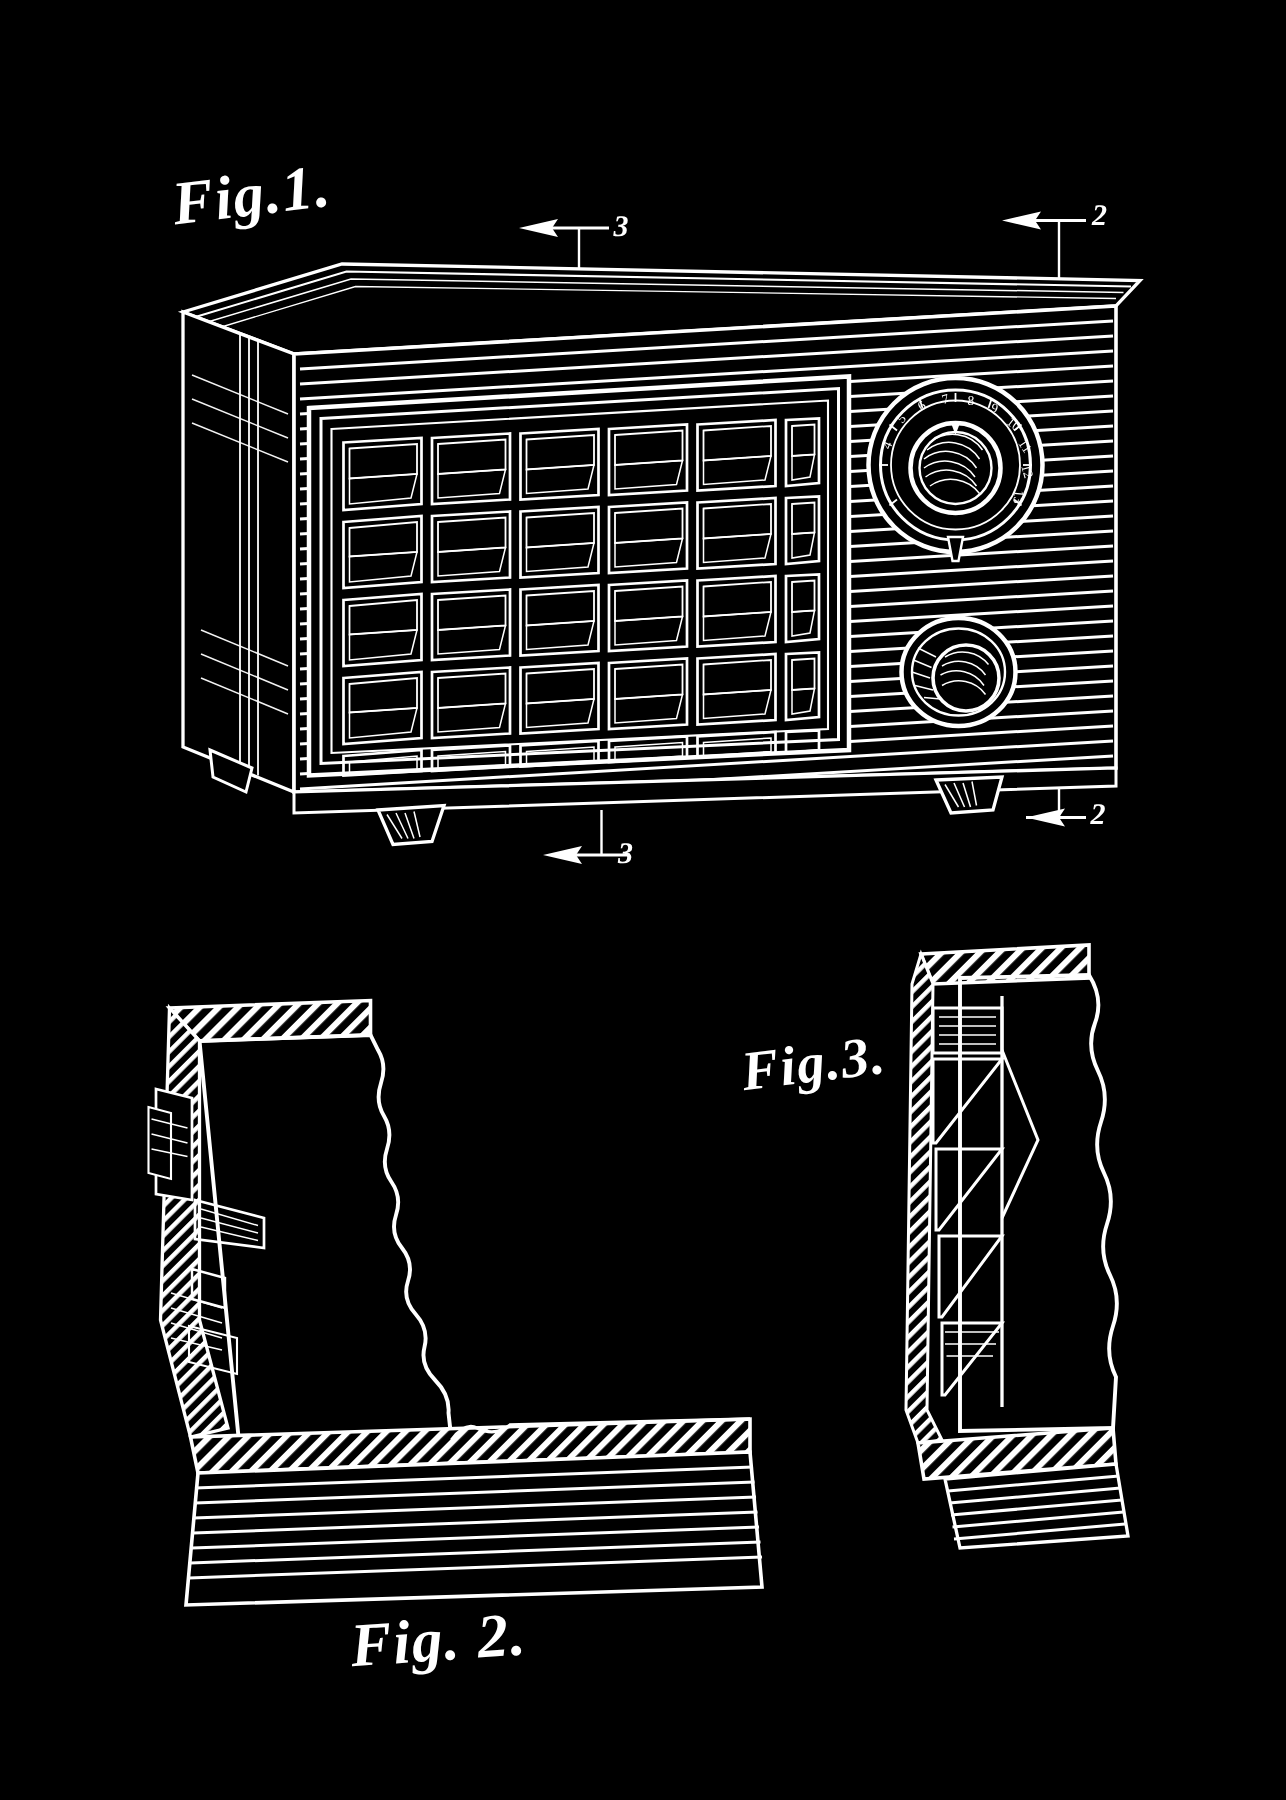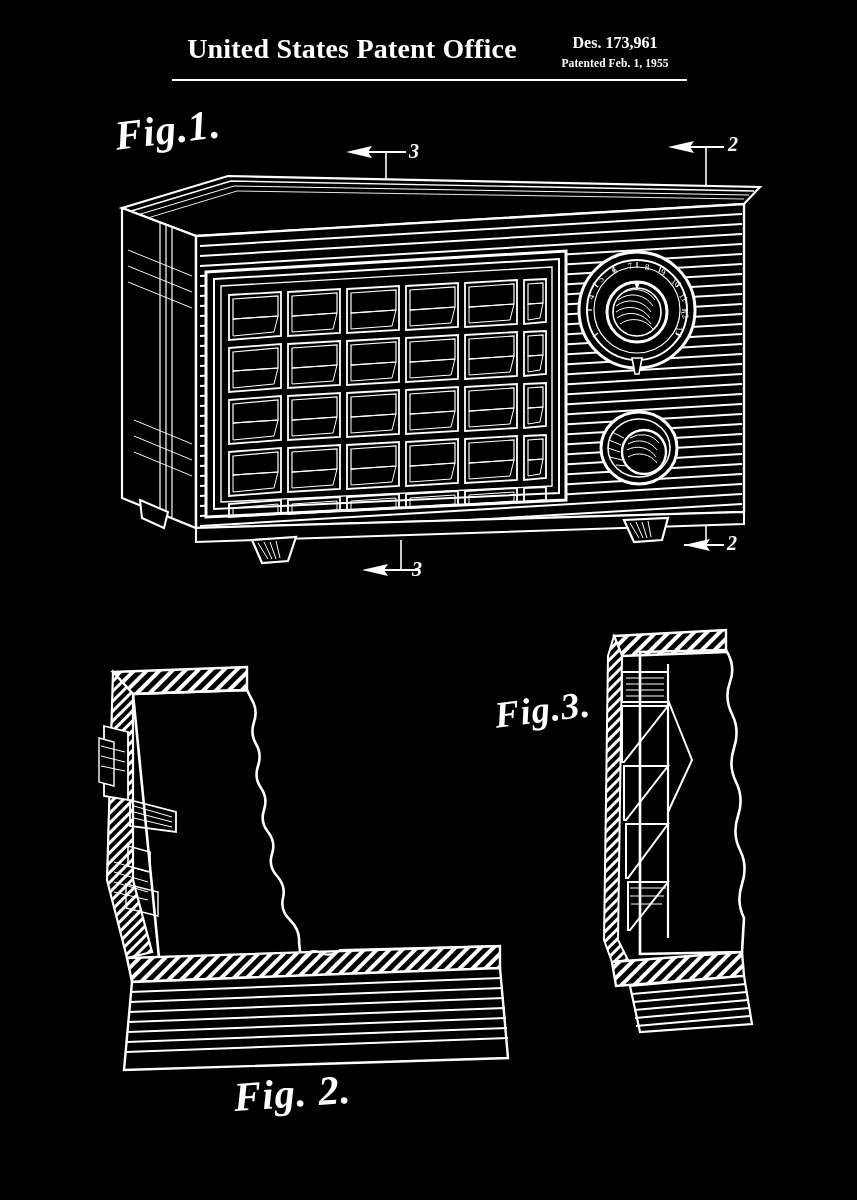--- a/index.html
+++ b/index.html
@@ -122,26 +122,20 @@
     left: 0; top: 0;
     width: 857px; height: 1200px;
     pointer-events: none;
   }
 </style>
 </head>
 <body>
 
 <div id="page">
 
-  <div id="header">
-    <div id="header-title">United States Patent Office</div>
-    <div id="header-patno">Des. 173,961</div>
-    <div id="header-patdate">Patented Feb. 1, 1955</div>
-    <div id="header-rule"></div>
-  </div>
 
   <div id="fig1-label" class="fig-label">Fig.1.</div>
   <div id="fig2-label" class="fig-label">Fig. 2.</div>
   <div id="fig3-label" class="fig-label">Fig.3.</div>
 
   <div class="callout-num" style="left:409px; top:140px;">3</div>
   <div class="callout-num" style="left:728px; top:133px;">2</div>
   <div class="callout-num" style="left:412px; top:558px;">3</div>
   <div class="callout-num" style="left:727px; top:532px;">2</div>
 

